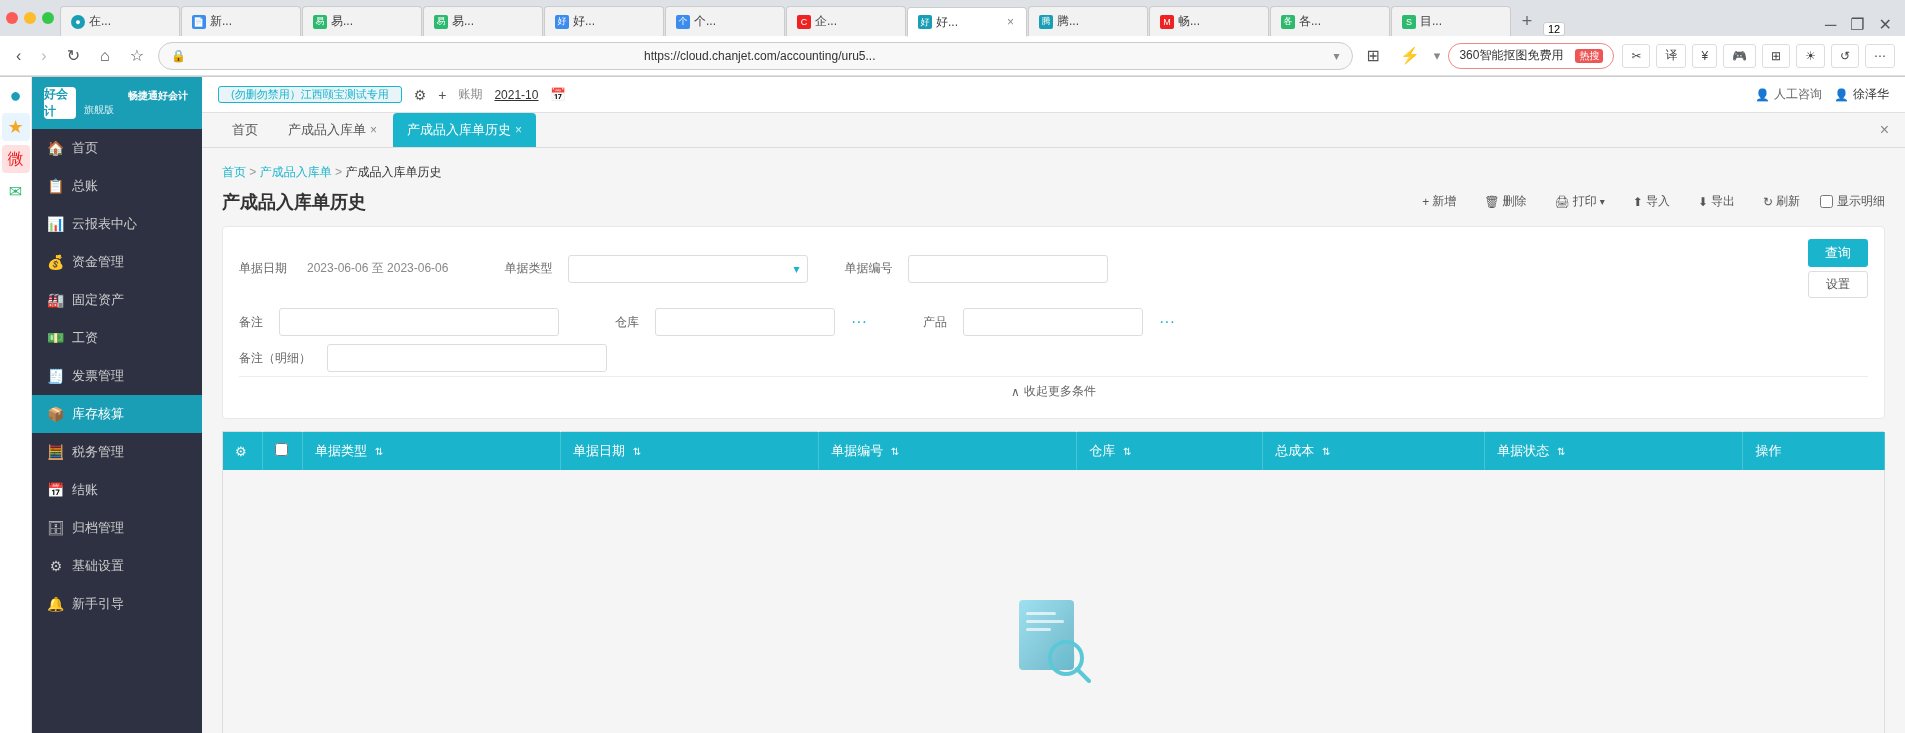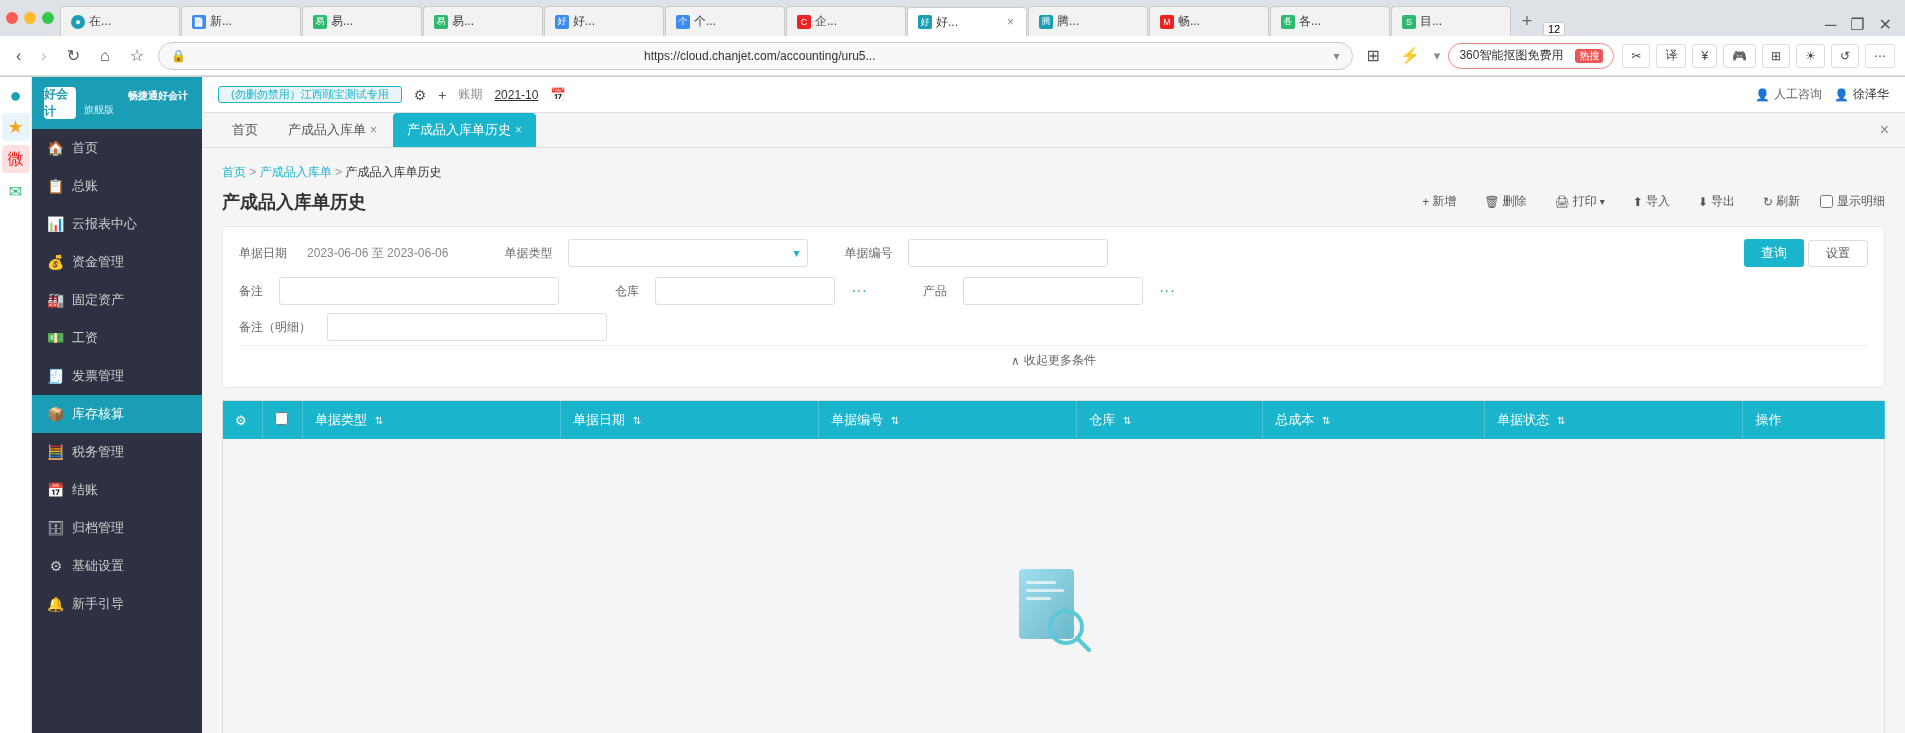--- a/index.html
+++ b/index.html
@@ -68,21 +68,21 @@
     .date-filter-btns { display: flex; align-items: center; gap: 4px; }
     .date-btn { padding: 3px 8px; border: 1px solid #ddd; border-radius: 3px; font-size: 12px; color: #555; cursor: pointer; background: #fff; }
     .date-btn.active { background: #1ab5cc; color: #fff; border-color: #1ab5cc; }
     .date-range { font-size: 12px; color: #888; margin-left: 4px; }
     .filter-select { height: 28px; border: 1px solid #ddd; border-radius: 3px; padding: 0 8px; font-size: 12px; color: #333; min-width: 200px; display: flex; align-items: center; justify-content: space-between; cursor: pointer; background: #fff; }
     .filter-input { height: 28px; border: 1px solid #ddd; border-radius: 3px; padding: 0 8px; font-size: 12px; color: #333; min-width: 200px; background: #fff; }
     .filter-dots { color: #1ab5cc; cursor: pointer; font-size: 16px; }
     .collapse-btn { display: flex; align-items: center; justify-content: center; gap: 4px; font-size: 12px; color: #666; cursor: pointer; padding: 6px; border-top: 1px solid #eee; margin-top: 4px; }
 
     
-    .query-section { display: flex; flex-direction: row; align-items: flex-end; gap: 4px; margin-left: auto; }
+    .query-section { display: flex; flex-direction: column; align-items: flex-end; gap: 4px; margin-left: auto; }
     .query-btn { background: #1ab5cc; color: #fff; border: none; border-radius: 3px; padding: 5px 16px; font-size: 13px; cursor: pointer; width: 60px; }
     .setting-btn { background: #fff; color: #555; border: 1px solid #ddd; border-radius: 3px; padding: 4px 12px; font-size: 12px; cursor: pointer; width: 60px; }
 
     
     .data-table { width: 100%; border-collapse: collapse; border: 1px solid #ddd; }
     .data-table thead tr { background: #1ab5cc; color: #fff; }
     .data-table th { padding: 10px 12px; text-align: left; font-size: 13px; font-weight: normal; border-right: 1px solid rgba(255,255,255,0.2); white-space: nowrap; }
     .data-table th.sortable { cursor: pointer; }
     .sort-icon { margin-left: 4px; font-size: 10px; }
     .th-checkbox { width: 40px; text-align: center; }

